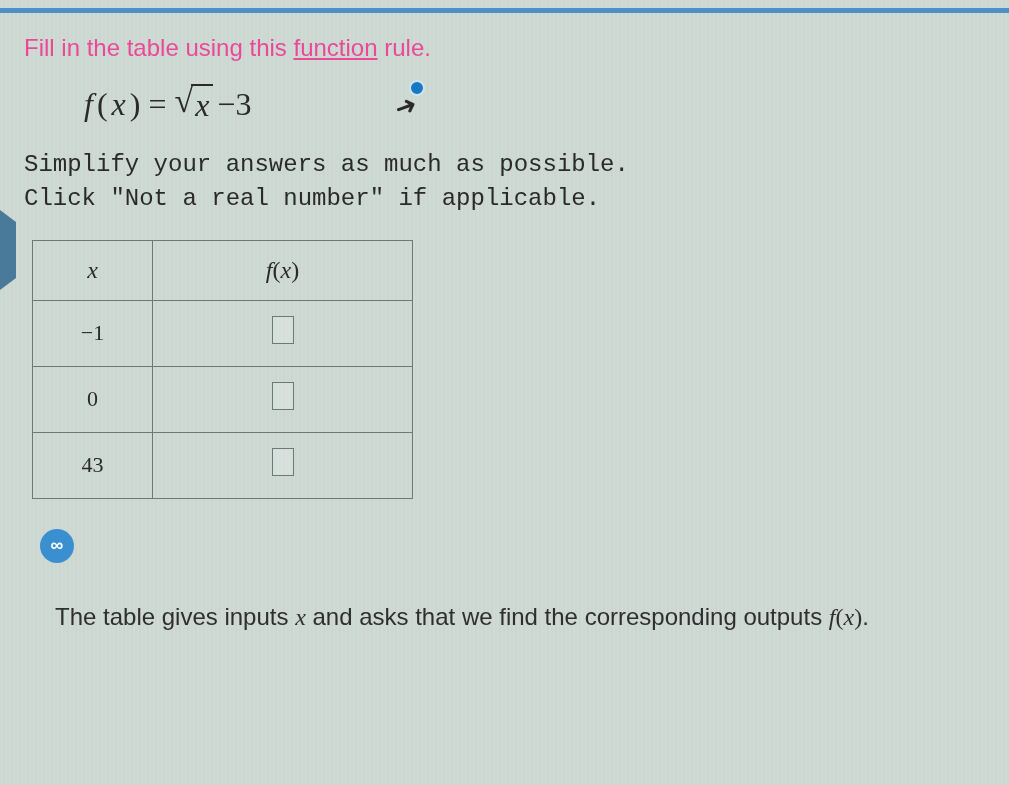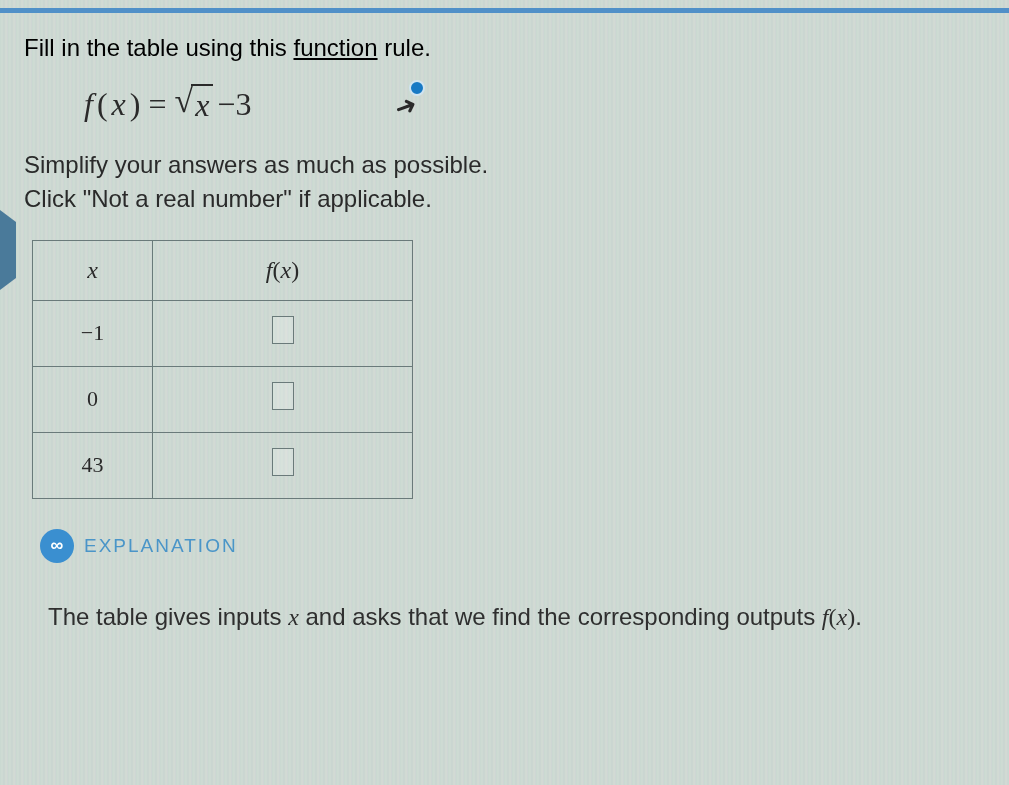--- a/index.html
+++ b/index.html
@@ -27,21 +27,21 @@
       position: absolute;
       left: 0;
       top: 210px;
       width: 16px;
       height: 80px;
       background: #4a7a9a;
       clip-path: polygon(0 0, 100% 15%, 100% 85%, 0 100%);
     }
     .instr {
       font-size: 24px;
-      color: #000000;
+      color: #ec4899;
       margin-bottom: 22px;
     }
     .underline { text-decoration: underline; }
     .formula {
       font-size: 32px;
       font-family: 'Times New Roman', serif;
       font-style: italic;
       margin-left: 60px;
       margin-bottom: 24px;
       display: flex;
@@ -84,20 +84,21 @@
       height: 16px;
       border-radius: 50%;
       background: #1779c4;
       border: 2px solid #d0e4f0;
     }
     .sub-instr {
       font-size: 24px;
       color: #2a2a2a;
       line-height: 1.4;
       margin-bottom: 24px;
+      font-family: Liberation Mono, monospace;
     }
     table.func-table {
       border-collapse: collapse;
       margin-left: 8px;
     }
     table.func-table th, table.func-table td {
       border: 1px solid #6a7a7a;
       text-align: center;
       vertical-align: middle;
       font-family: 'Times New Roman', serif;
@@ -141,21 +142,21 @@
       font-weight: bold;
     }
     .explanation-label {
       color: #4a95c8;
       font-size: 19px;
       letter-spacing: 2px;
       font-weight: 500;
     }
     .bottom-text {
       margin-top: 40px;
-      margin-left: 24px;
+      margin-left: 31px;
       font-size: 24px;
       color: #2f2f2f;
     }
     .math-it {
       font-family: 'Times New Roman', serif;
       font-style: italic;
     }
   </style>
 </head>
 <body>
@@ -213,20 +214,19 @@
         <td>43</td>
         <td><span class="input-box"></span></td>
       </tr>
     </tbody>
   </table>
 
   <div class="explanation-row">
     <div class="infinity-badge">
       <span>∞</span>
     </div>
-    <span class="explanation-label">EXPLANATION</span>
   </div>
 
   <p class="bottom-text">
     <span>The table gives inputs </span><span class="math-it">x</span><span> and asks that we find the corresponding outputs </span><span class="math-it"><span>f</span><span style="font-style:normal">(</span><span>x</span><span style="font-style:normal">)</span></span><span>.</span>
   </p>
 
 </div>
 
 </body></html>

